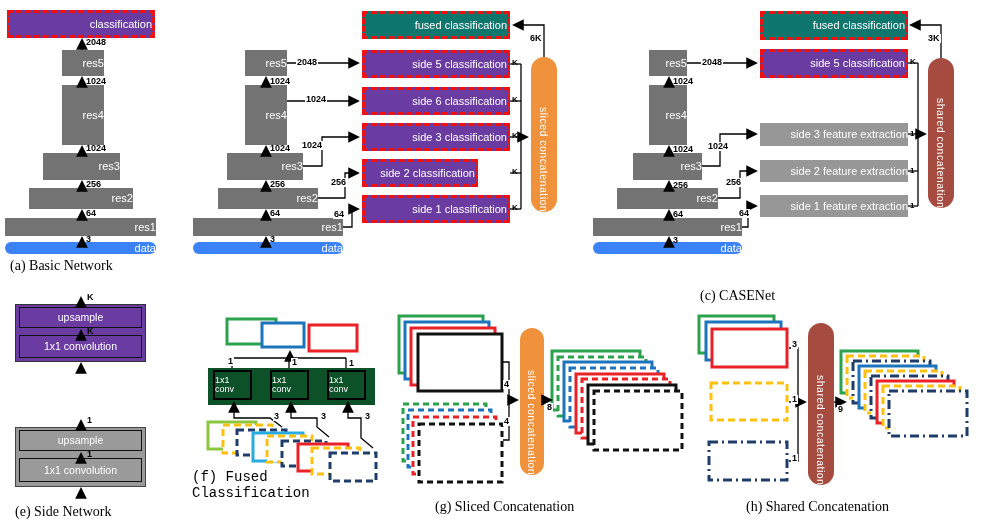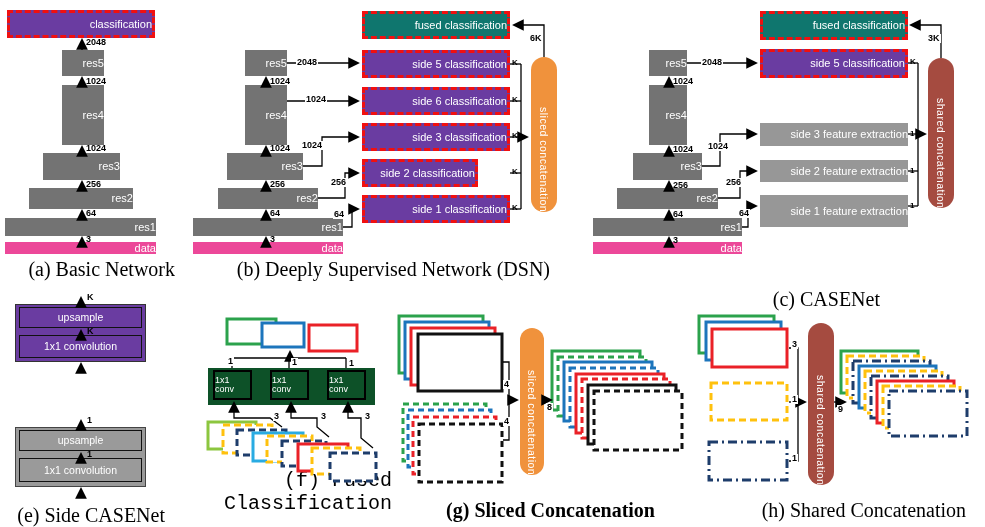--- a/index.html
+++ b/index.html
@@ -1,41 +1,41 @@
 <!DOCTYPE html>
 <html><head>
 <meta charset="utf-8">
 <style>
   html,body{margin:0;padding:0;background:#fff;}
   #fig{position:relative;width:985px;height:527px;background:#fff;overflow:hidden;
        font-family:"Liberation Sans",sans-serif;}
   .box{position:absolute;box-sizing:border-box;display:flex;align-items:center;justify-content:flex-end;
        color:#fff;font-size:11px;line-height:1;z-index:1;}
   .res{background:#737373;}
-  .data{background:#ec4899;}
+  .data{background:#3b82f6;border-radius:6px;}
   .purp{background:#6A3CA1;border:3px dashed #F01010;}
   .dg{background:#0f766e;border:3px dashed #F01010;}
   .gray{background:#979797;}
   .pill{border-radius:14px;writing-mode:vertical-rl;text-orientation:mixed;
         font-size:10.5px;letter-spacing:.5px;}
   .pill.or{background:#F0923C;}
   .pill.br{background:#A54B40;}
   .outer{border:1px solid #333;}
   .sub{position:absolute;box-sizing:border-box;border:1.5px solid #111;display:flex;align-items:center;
        justify-content:center;color:#fff;font-size:10.5px;line-height:1;z-index:2;}
   .sub.p{background:#6A3CA1;}
   .sub.g{background:#9A9A9A;}
   .bar{position:absolute;background:#0D5128;z-index:1;}
   .conv{position:absolute;box-sizing:border-box;background:#0D5128;border:2px solid #000;color:#fff;
         display:flex;align-items:center;justify-content:center;font-size:9px;line-height:1;z-index:2;}
   .lbl{position:absolute;z-index:3;font-weight:bold;font-size:9px;line-height:1;color:#000;}
   .lbl.sm{font-size:8px;}
   .bgw{background:#fff;padding:0 1px;}
-  .cap{position:absolute;font-family:"Liberation Serif",serif;font-size:20px;color:#000;
-       text-align:right;z-index:1;}
+  .cap{position:absolute;font-family:"Liberation Serif",serif;font-size:14px;color:#000;
+       text-align:left;z-index:1;}
   svg.wires{position:absolute;left:0;top:0;z-index:2;pointer-events:none;}
 </style>
 </head>
 <body>
 
 <div id="fig">
 
   <div class="box purp" style="left:7px;top:10px;width:148px;height:28px;">
       <span>classification</span>
     </div>
@@ -115,21 +115,20 @@
   <span class="lbl bgw" style="left:305px;top:95px;">1024</span>
   <span class="lbl bgw" style="left:301px;top:141px;">1024</span>
   <span class="lbl bgw" style="left:330px;top:178px;">256</span>
   <span class="lbl bgw" style="left:333px;top:210px;">64</span>
   <span class="lbl sm" style="left:512px;top:59px;">K</span>
   <span class="lbl sm" style="left:512px;top:96px;">K</span>
   <span class="lbl sm" style="left:512px;top:132px;">K</span>
   <span class="lbl sm" style="left:512px;top:168px;">K</span>
   <span class="lbl sm" style="left:512px;top:204px;">K</span>
   <span class="lbl bgw" style="left:529px;top:34px;">6K</span>
-  <div class="cap" style="left:230px;top:258px;width:320px;">(b) Deeply Supervised Network (DSN)</div>
 
   <div class="box res" style="left:649px;top:50px;width:38px;height:26px;">
       <span>res5</span>
     </div>
   <div class="box res" style="left:649px;top:85px;width:38px;height:60px;">
       <span>res4</span>
     </div>
   <div class="box res" style="left:633px;top:153px;width:69px;height:27px;">
       <span>res3</span>
     </div>
@@ -153,21 +152,21 @@
     </div>
   <div class="box purp" style="left:760px;top:49px;width:148px;height:29px;">
       <span>side 5 classification</span>
     </div>
   <div class="box gray" style="left:760px;top:123px;width:148px;height:23px;">
       <span>side 3 feature extraction</span>
     </div>
   <div class="box gray" style="left:760px;top:160px;width:148px;height:22px;">
       <span>side 2 feature extraction</span>
     </div>
-  <div class="box gray" style="left:760px;top:195px;width:148px;height:32px;">
+  <div class="box gray" style="left:760px;top:195px;width:148px;height:22px;">
       <span>side 1 feature extraction</span>
     </div>
   <div class="box pill br" style="left:928px;top:58px;width:26px;height:150px;">
       <span>shared concatenation</span>
     </div>
 
   <span class="lbl bgw" style="left:701px;top:58px;">2048</span>
   <span class="lbl bgw" style="left:707px;top:142px;">1024</span>
   <span class="lbl bgw" style="left:725px;top:178px;">256</span>
   <span class="lbl bgw" style="left:738px;top:209px;">64</span>
@@ -190,21 +189,21 @@
 
   <div class="box outer" style="left:15px;top:427px;width:131px;height:60px;background:#9A9A9A;border-color:#444;"></div>
   <div class="sub g" style="left:19px;top:430px;width:123px;height:21px;">
       <span>upsample</span>
     </div>
   <div class="sub g" style="left:19px;top:458px;width:123px;height:24px;">
       <span>1x1 convolution</span>
     </div>
   <span class="lbl" style="left:87px;top:416px;">1</span>
   <span class="lbl" style="left:87px;top:450px;">1</span>
-  <div class="cap" style="left:15px;top:504px;width:150px;">(e) Side CASENet</div>
+  <div class="cap" style="left:15px;top:504px;width:150px;">(e) Side Network</div>
 
   <div class="bar" style="left:208px;top:368px;width:167px;height:37px;"></div>
   <div class="conv" style="left:213px;top:370px;width:39px;height:30px;">
       <span>1x1 conv</span>
     </div>
   <div class="conv" style="left:270px;top:370px;width:39px;height:30px;">
       <span>1x1 conv</span>
     </div>
   <div class="conv" style="left:327px;top:370px;width:39px;height:30px;">
       <span>1x1 conv</span>
@@ -216,21 +215,21 @@
   <span class="lbl bgw" style="left:320px;top:412px;">3</span>
   <span class="lbl bgw" style="left:364px;top:412px;">3</span>
   <div class="cap" style="left:192px;top:469px;width:200px;font-family:Liberation Mono, monospace;">(f) Fused Classification</div>
 
   <div class="box pill or" style="left:520px;top:328px;width:24px;height:147px;">
       <span>sliced concatenation</span>
     </div>
   <span class="lbl bgw" style="left:503px;top:380px;">4</span>
   <span class="lbl bgw" style="left:503px;top:417px;">4</span>
   <span class="lbl bgw" style="left:546px;top:403px;">8</span>
-  <div class="cap" style="left:435px;top:499px;width:220px;font-weight:bold;">(g) Sliced Concatenation</div>
+  <div class="cap" style="left:435px;top:499px;width:220px;">(g) Sliced Concatenation</div>
 
   <div class="box pill br" style="left:808px;top:323px;width:26px;height:162px;">
       <span>shared concatenation</span>
     </div>
   <span class="lbl bgw" style="left:791px;top:340px;">3</span>
   <span class="lbl bgw" style="left:791px;top:395px;">1</span>
   <span class="lbl bgw" style="left:791px;top:454px;">1</span>
   <span class="lbl bgw" style="left:837px;top:405px;">9</span>
   <div class="cap" style="left:746px;top:499px;width:220px;">(h) Shared Concatenation</div>
 

